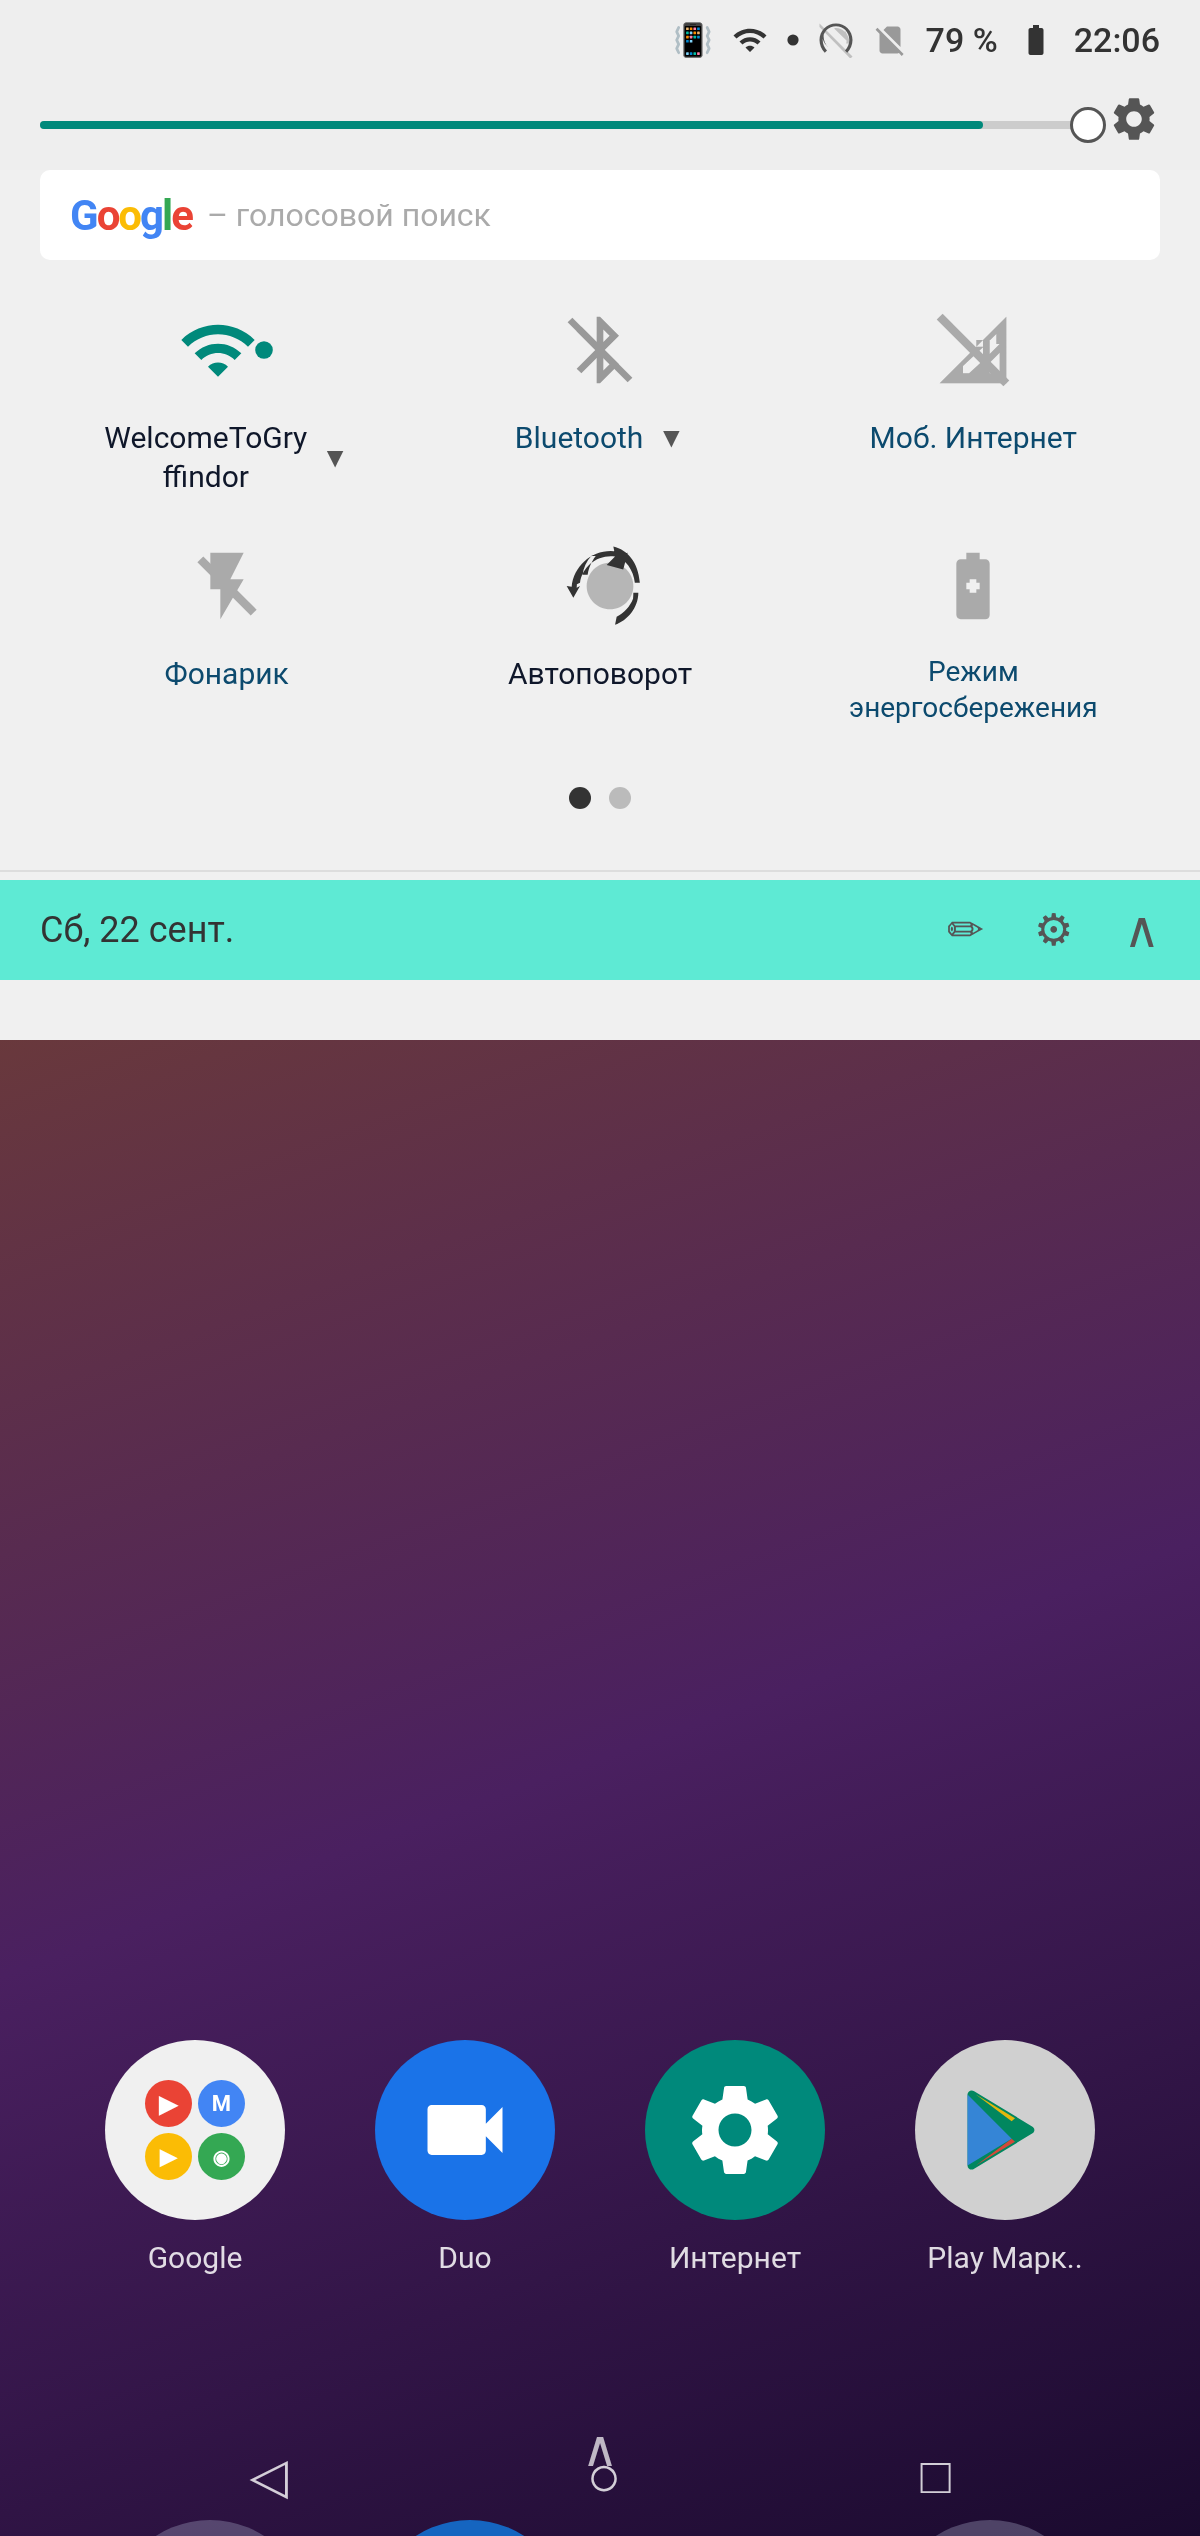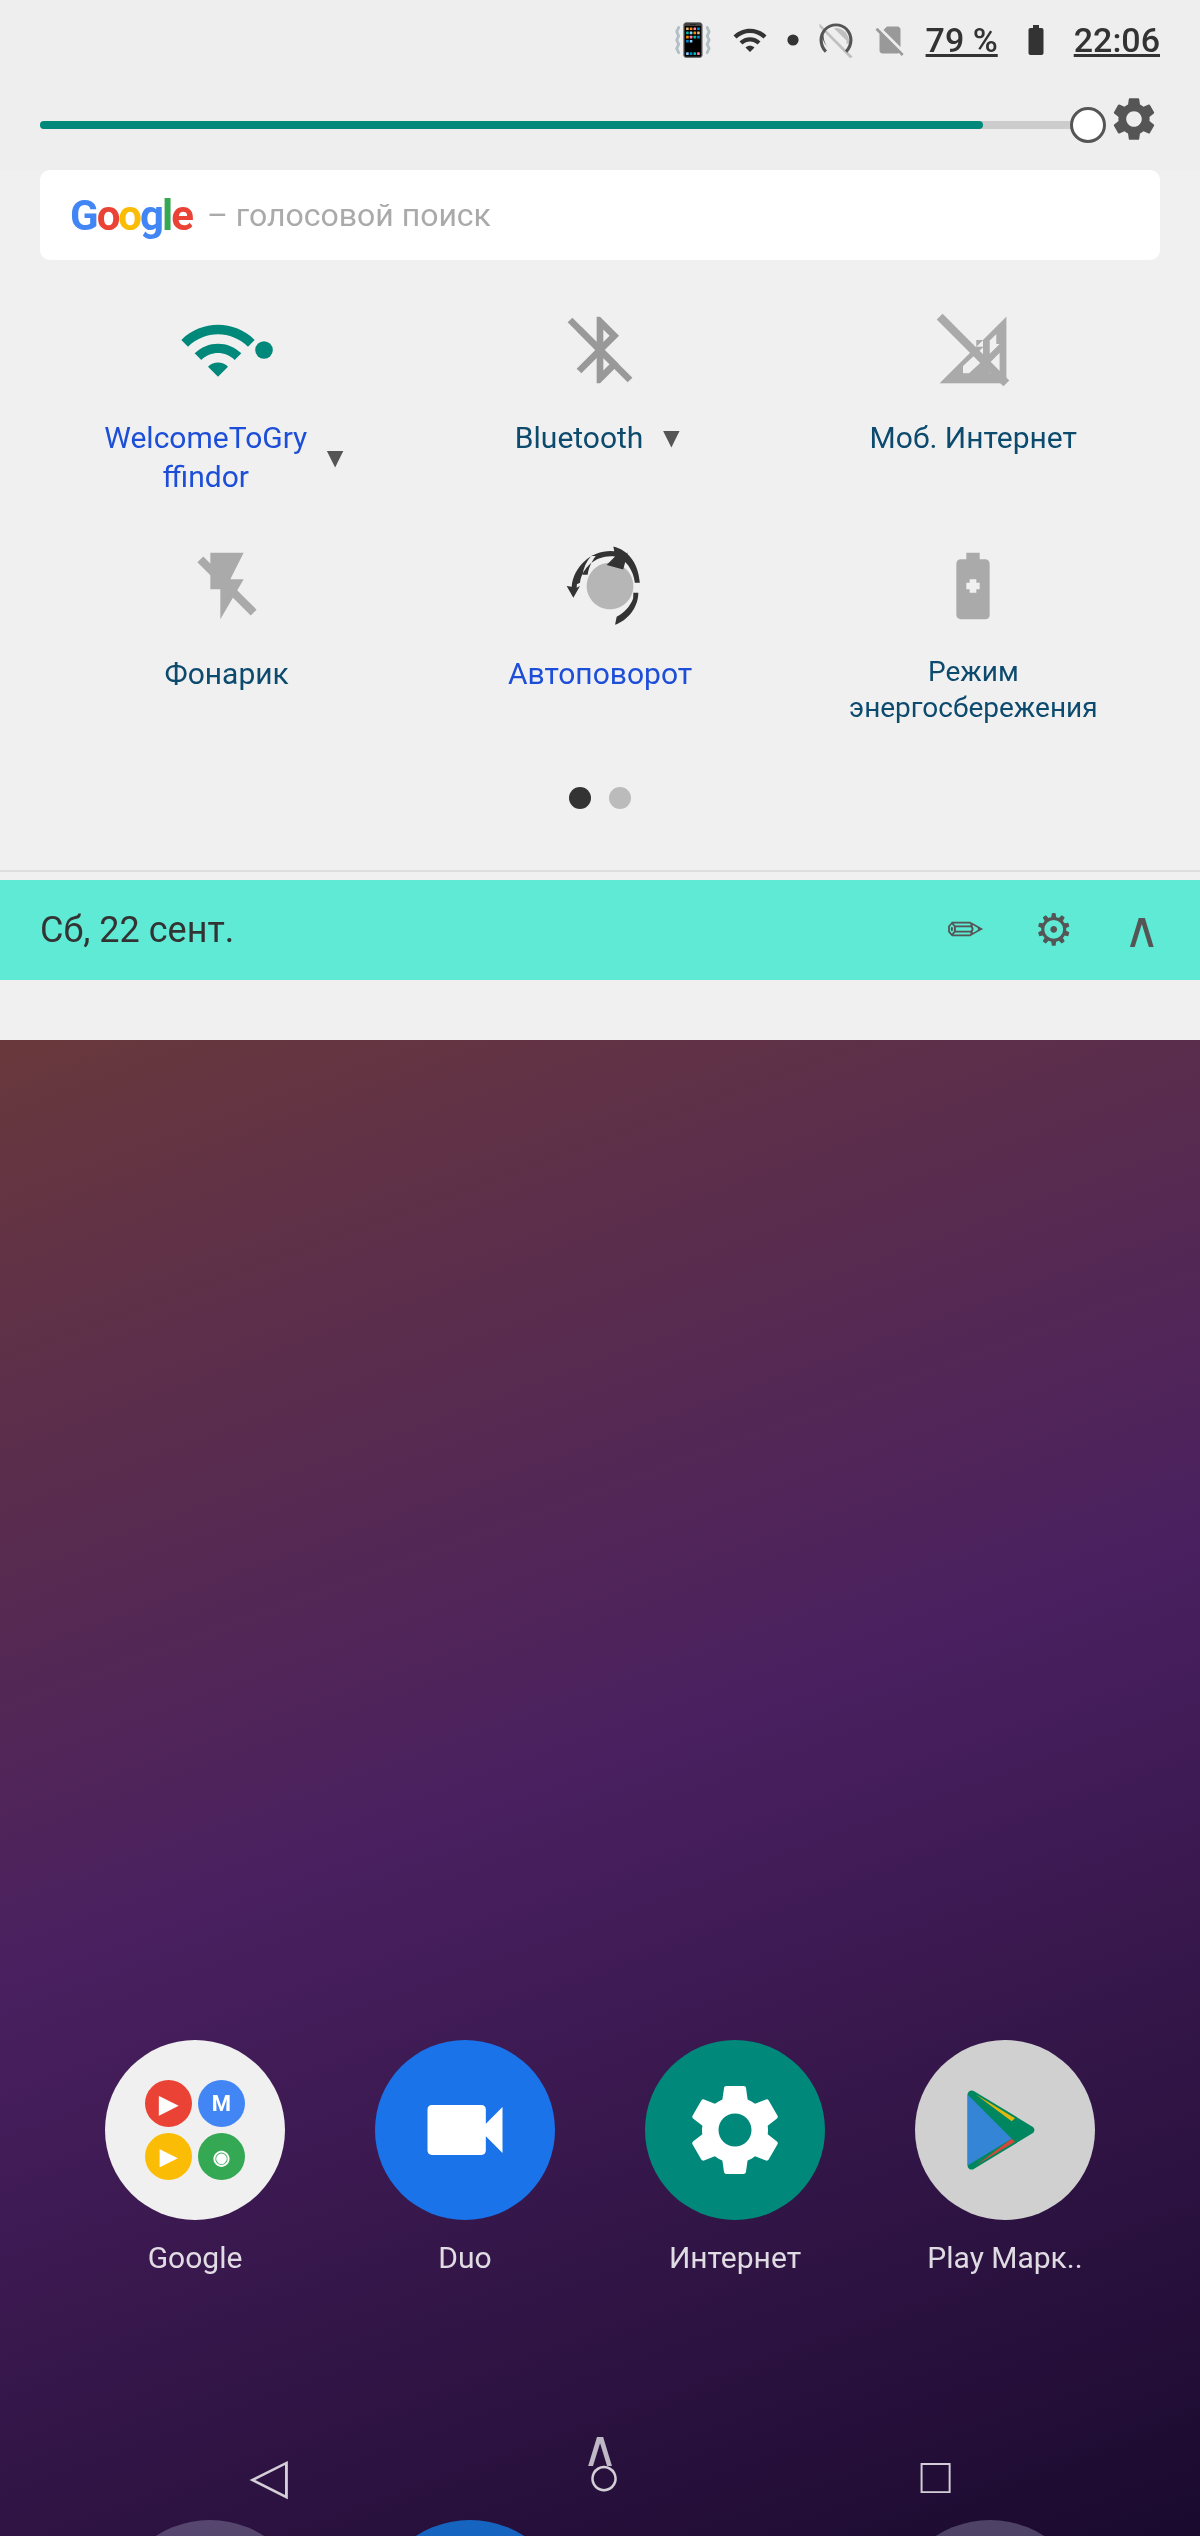--- a/index.html
+++ b/index.html
@@ -31,21 +31,20 @@
 
     .status-icon {
       font-size: 32px;
       color: #333;
     }
 
     .status-text {
       font-size: 34px;
       color: #333;
       font-weight: 500;
-      text-decoration: underline;
     }
 
     
     .notification-panel {
       position: absolute;
       top: 0;
       left: 0;
       right: 0;
       height: 1040px;
       background: #f0f0f0;
@@ -149,21 +148,21 @@
       width: 100px;
       height: 100px;
       display: flex;
       align-items: center;
       justify-content: center;
       margin-bottom: 18px;
     }
 
     .tile-label {
       font-size: 30px;
-      color: #1d4ed8;
+      color: #0f172a;
       text-align: center;
       line-height: 1.3;
     }
 
     .tile-label.inactive { color: #0c4a6e; }
 
     .tile-dropdown {
       font-size: 28px;
       color: #555;
       margin-left: 6px;

